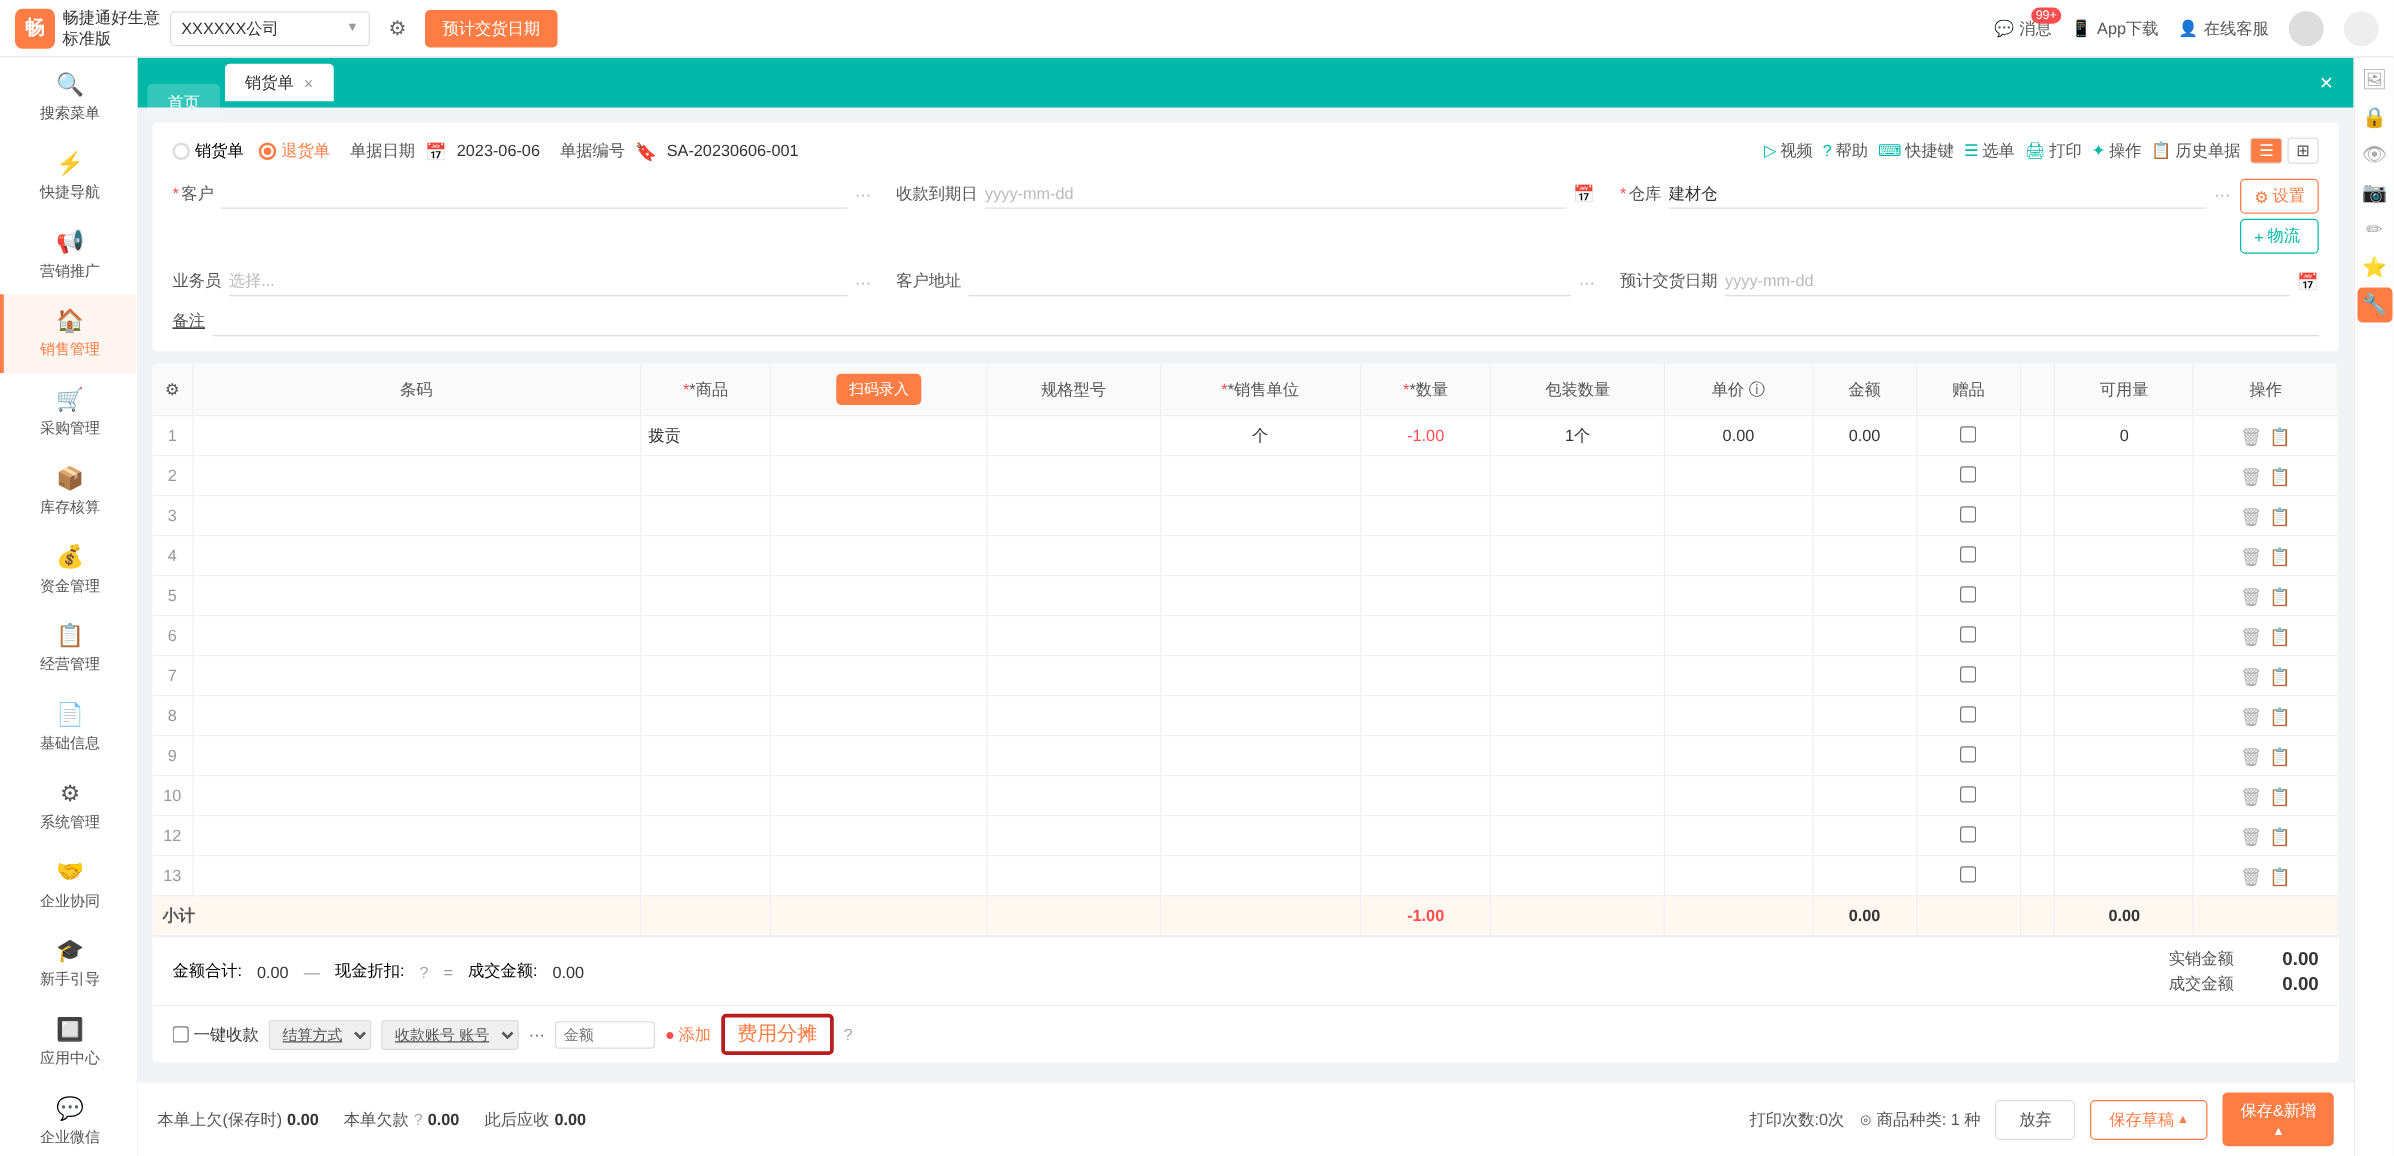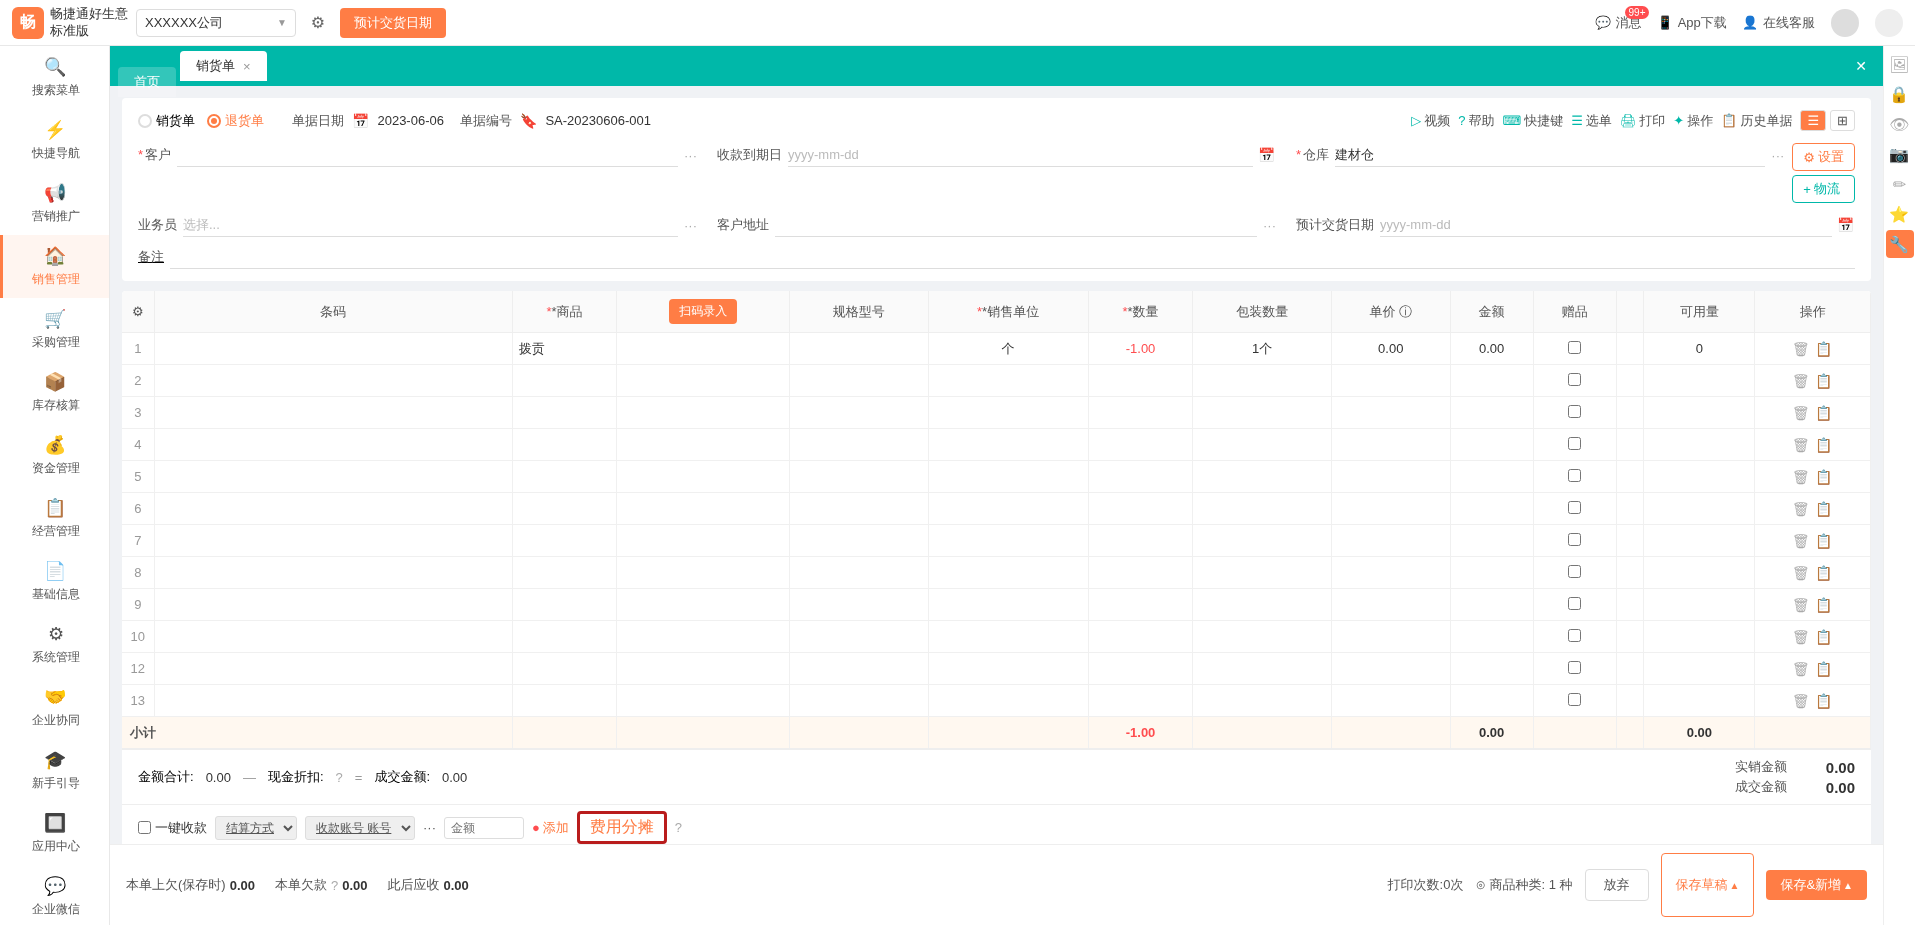--- a/index.html
+++ b/index.html
@@ -110,22 +110,22 @@
 
     
     .bottom-bar { background: #fff; border-top: 1px solid #eee; padding: 8px 16px; display: flex; align-items: center; }
     .bottom-info { display: flex; gap: 20px; align-items: center; flex: 1; }
     .bottom-info-item { font-size: 13px; color: #555; display: flex; align-items: center; gap: 4px; }
     .bottom-info-item .val { color: #333; font-weight: bold; }
     .bottom-right { display: flex; align-items: center; gap: 12px; }
     .print-info { font-size: 13px; color: #555; }
     .product-count { font-size: 13px; color: #555; }
     .btn-abandon { border: 1px solid #ddd; background: #fff; border-radius: 4px; padding: 6px 18px; cursor: pointer; font-size: 13px; color: #555; }
-    .btn-save-draft { border: 1px solid #ff7d45; background: #fff; color: #ff7d45; border-radius: 4px; padding: 22px 14px; cursor: pointer; font-size: 13px; display: flex; align-items: center; gap: 2px; }
-    .btn-save-new { background: #ff7d45; color: #fff; border: none; border-radius: 4px; padding: 6px 14px; cursor: pointer; font-size: 13px; display: flex; align-items: center; gap: 2px; }
+    .btn-save-draft { border: 1px solid #ff7d45; background: #fff; color: #ff7d45; border-radius: 4px; padding: 6px 14px; cursor: pointer; font-size: 13px; display: flex; align-items: center; gap: 2px; }
+    .btn-save-new { background: #ff7d45; color: #fff; border: none; border-radius: 4px; padding: 6px 14px; cursor: pointer; font-size: 13px; display: flex; align-items: center; gap: 2px; flex-direction: column; }
     .btn-chevron { font-size: 10px; }
 
     
     .right-panel { width: 32px; background: #fff; border-left: 1px solid #eee; display: flex; flex-direction: column; align-items: center; padding: 4px 0; gap: 2px; }
     .right-panel-icon { width: 28px; height: 28px; display: flex; align-items: center; justify-content: center; cursor: pointer; color: #aaa; font-size: 16px; border-radius: 4px; }
     .right-panel-icon.active { background: #fff5f0; color: #ff7d45; }
     .bottom-amount-row { display: flex; align-items: center; gap: 8px; font-size: 13px; color: #555; justify-content: flex-end; }
 
     
     .tab-close-x { color: #fff; font-size: 14px; margin-left: auto; cursor: pointer; padding: 4px 8px; }
@@ -249,21 +249,21 @@
               <span>销货单</span>
             </div>
             <div class="radio-item">
               <div class="radio-circle checked">
                 <div class="radio-dot"></div>
               </div>
               <span style="color:#ff7d45;">退货单</span>
             </div>
           </div>
           <div class="doc-info">
-            <span style="color:#555;margin-left:12px;">单据日期</span>
+            <span style="color:#555;">单据日期</span>
             <span style="color:#00b8a9;font-size:14px;">📅</span>
             <span style="color:#333;font-weight:500;">2023-06-06</span>
           </div>
           <div class="doc-info">
             <span style="color:#555;">单据编号</span>
             <span style="color:#00b8a9;font-size:14px;">🔖</span>
             <span style="color:#333;">SA-20230606-001</span>
           </div>
           <div class="doc-actions">
             <div class="doc-action-item">

